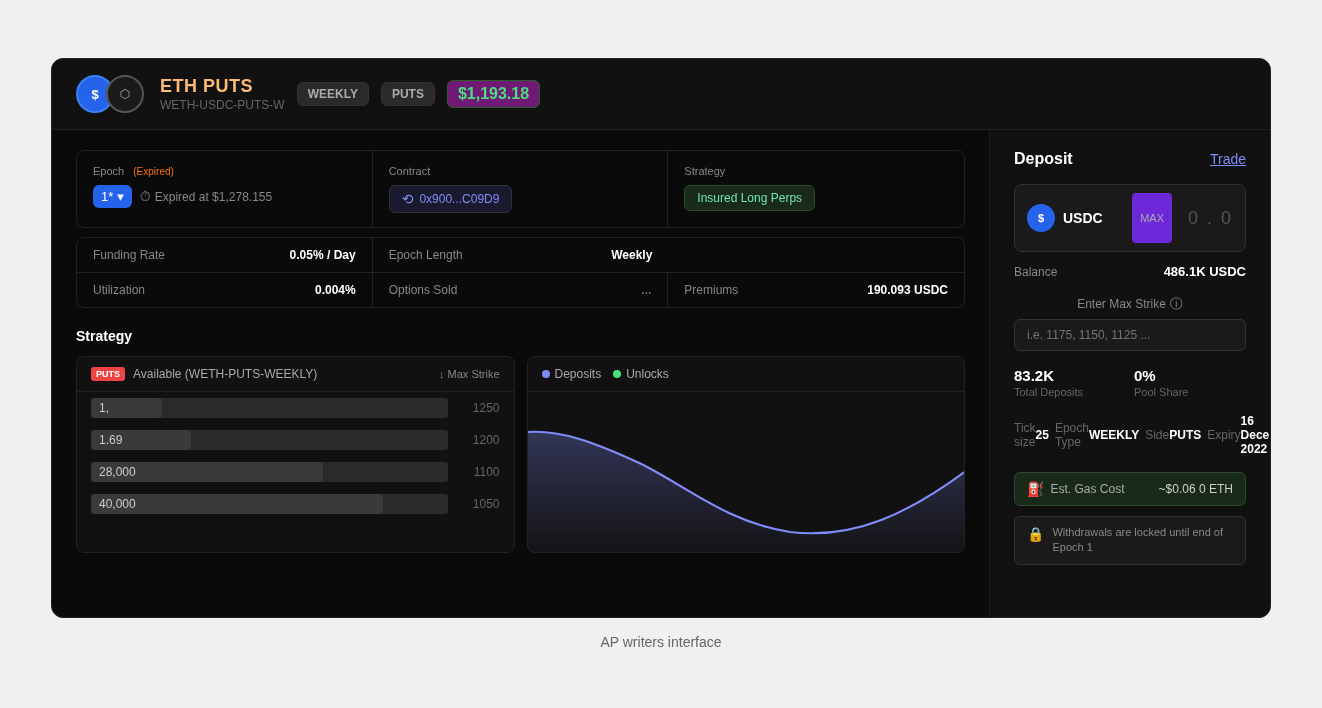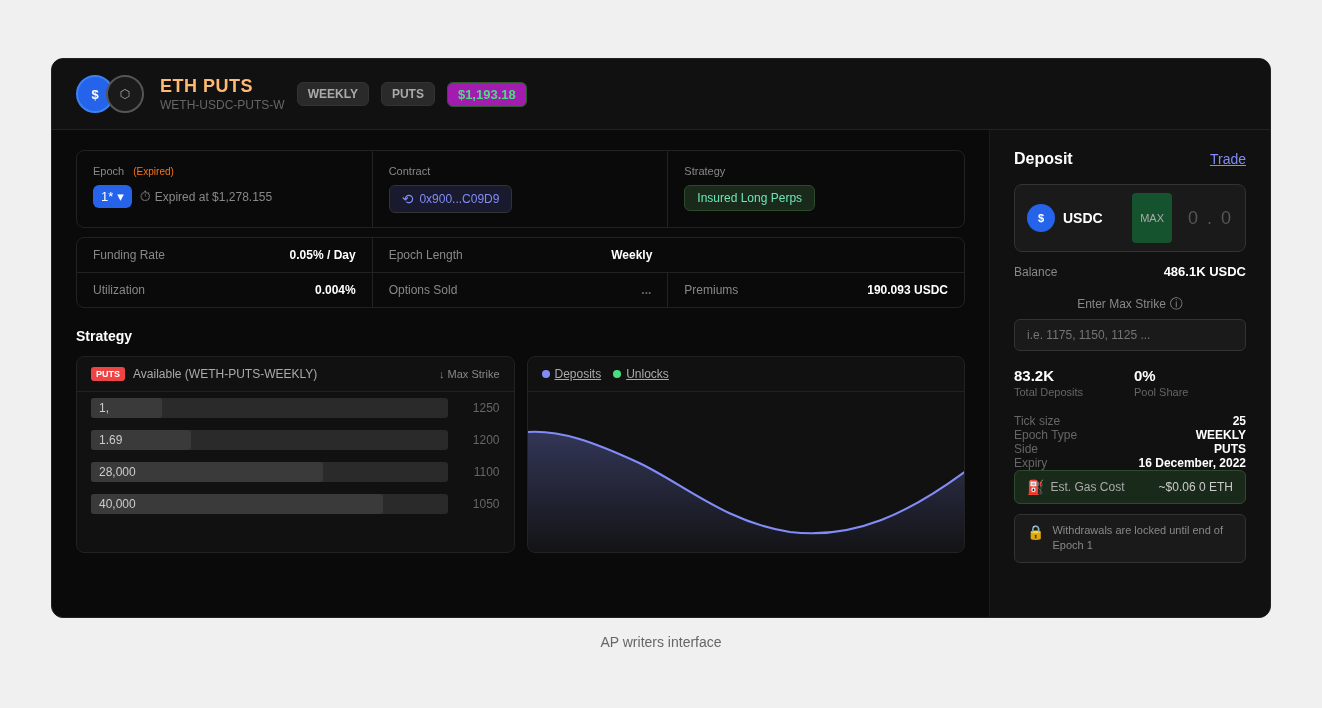--- a/index.html
+++ b/index.html
@@ -67,21 +67,21 @@
     }
     .badge {
       padding: 4px 10px;
       border-radius: 6px;
       font-size: 12px;
       font-weight: 600;
       cursor: pointer;
     }
     .badge-dark { background: #2a2a2a; color: #aaa; border: 1px solid #333; }
     .badge-puts { background: #2a2a2a; color: #aaa; border: 1px solid #333; }
-    .badge-price { background: #a21caf; color: #4ade80; border: 1px solid #2d5a2d; font-size: 13px; }
+    .badge-price { background: #701a75; color: #4ade80; border: 1px solid #2d5a2d; font-size: 16px; }
     
     .main-content {
       display: flex;
       flex: 1;
     }
     .left-panel {
       flex: 1;
       padding: 20px 24px;
       border-right: 1px solid #1a1a1a;
     }
@@ -263,21 +263,20 @@
       display: flex;
       align-items: center;
       gap: 12px;
     }
     .chart-legend-item {
       display: flex;
       align-items: center;
       gap: 5px;
       font-size: 12px;
       color: #aaa;
-      text-decoration: underline;
     }
     .legend-dot { width: 8px; height: 8px; border-radius: 50%; }
     .legend-dot.deposits { background: #818cf8; }
     .legend-dot.unlocks { background: #4ade80; }
     .chart-canvas { height: 160px; position: relative; overflow: hidden; }
     svg.chart-svg { width: 100%; height: 100%; }
     
     .right-panel-header {
       display: flex;
       align-items: center;
@@ -303,21 +302,21 @@
       background: #2563eb;
       display: flex;
       align-items: center;
       justify-content: center;
       color: #fff;
       font-size: 11px;
       font-weight: bold;
     }
     .usdc-label { color: #fff; font-size: 14px; font-weight: 600; }
     .max-btn {
-      background: #14532d;
+      background: #6d28d9;
       color: #aaa;
       border: none;
       border-radius: 4px;
       padding: 19px 8px;
       font-size: 11px;
       cursor: pointer;
       margin-left: auto;
     }
     .deposit-amount {
       color: #555;
@@ -356,22 +355,23 @@
       display: grid;
       grid-template-columns: 1fr 1fr;
       gap: 8px;
       margin-bottom: 16px;
     }
     .deposits-cell { }
     .deposits-cell-value { color: #fff; font-size: 15px; font-weight: 600; }
     .deposits-cell-label { color: #666; font-size: 11px; margin-top: 2px; }
     .details-grid {
       display: flex;
-      flex-direction: column;
-      margin-bottom: 0;
+      flex-direction: row;
+      gap: 6px;
+      margin-bottom: 16px;
     }
     .detail-row {
       display: flex;
       justify-content: space-between;
       align-items: center;
     }
     .detail-label { color: #666; font-size: 12px; }
     .detail-value { color: #fff; font-size: 12px; font-weight: 600; }
     .gas-row {
       display: flex;

